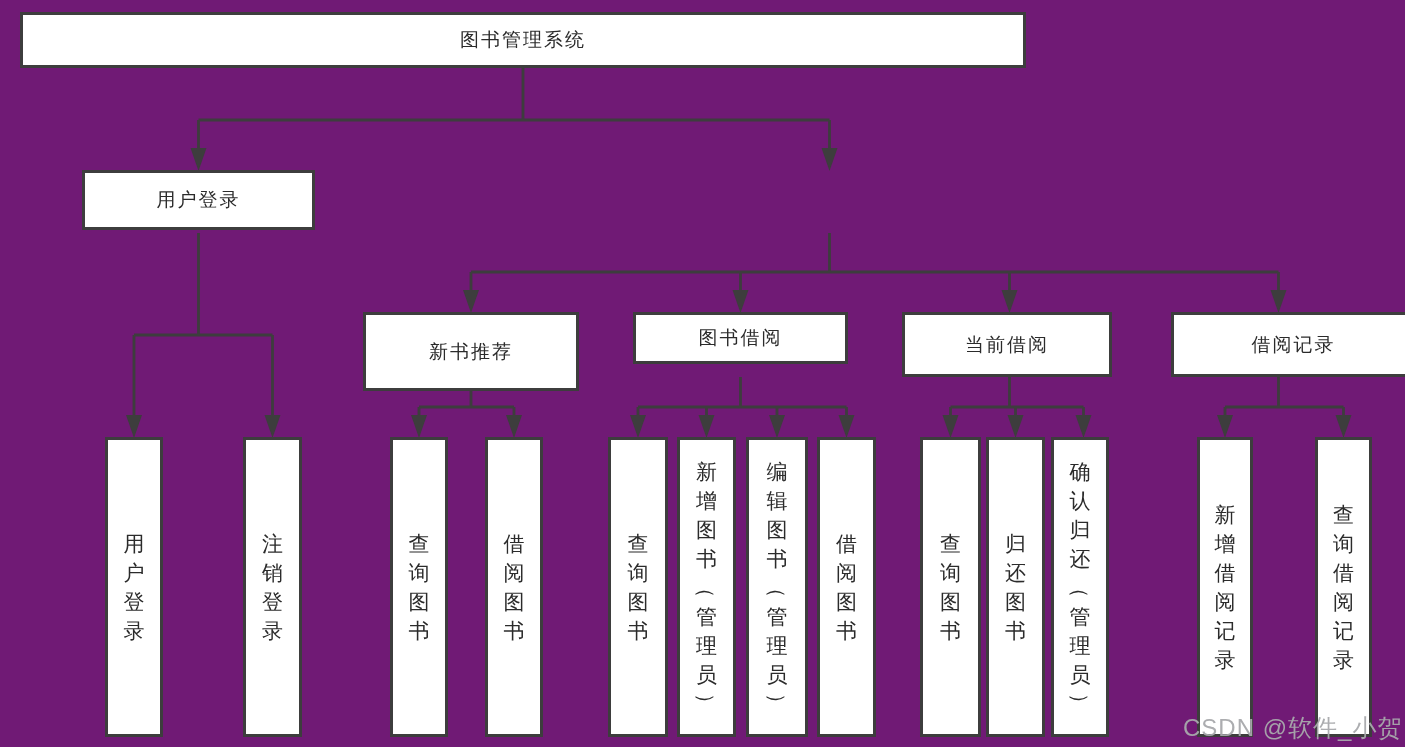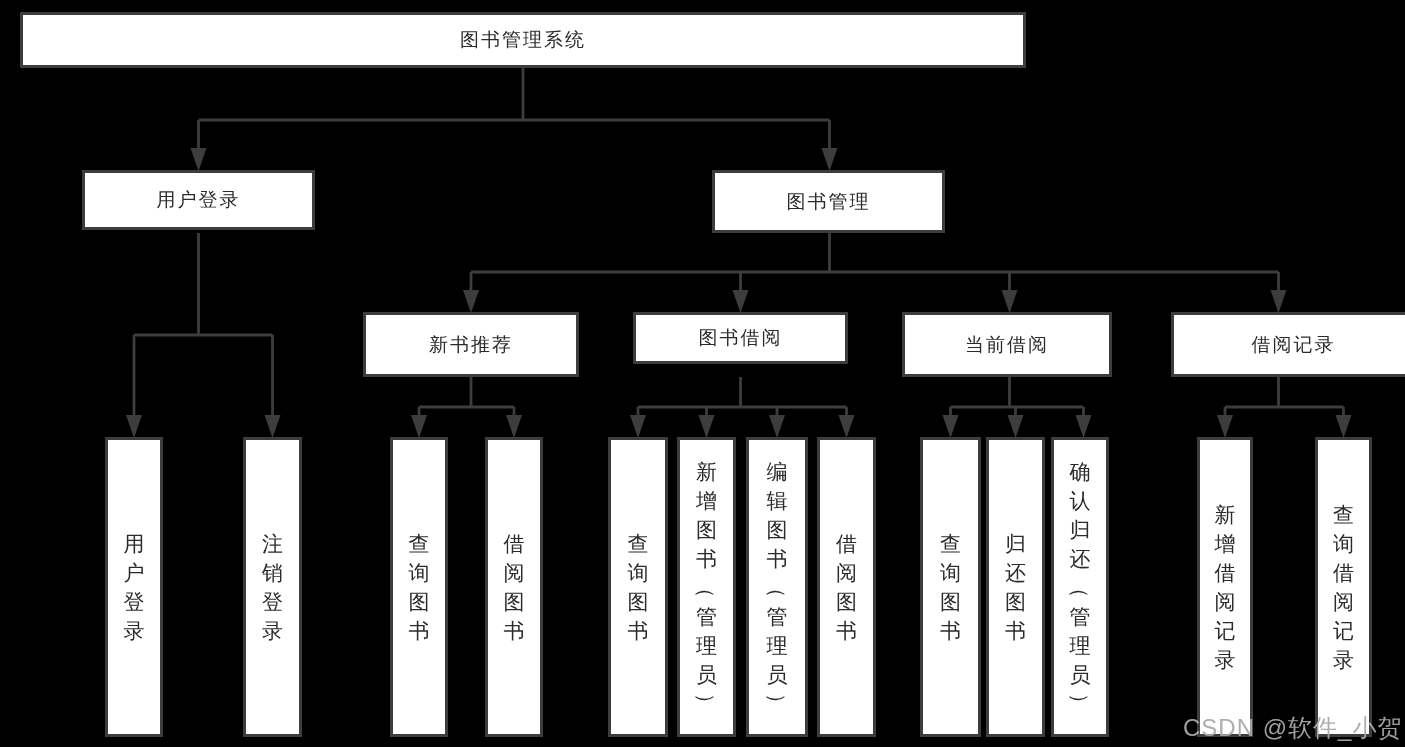--- a/index.html
+++ b/index.html
@@ -1,20 +1,20 @@
 <!DOCTYPE html>
 <html><head>
 <meta charset="utf-8">
 <style>
   html, body { margin: 0; padding: 0; background: #ffffff; }
   .stage {
     position: relative;
     width: 1405px;
     height: 747px;
-    background: #000000;
+    background: #701a75;
     overflow: hidden;
     font-family: "Liberation Sans", sans-serif;
   }
   svg.connectors {
     position: absolute;
     left: 0; top: 0;
     width: 1405px; height: 747px;
     z-index: 1;
   }
   .node {
@@ -97,23 +97,22 @@
       <polygon points="1007.5,415 1023.5,415 1015.5,438"></polygon>
       <polygon points="1075.5,415 1091.5,415 1083.5,438"></polygon>
       <polygon points="1217,415 1233,415 1225,438"></polygon>
       <polygon points="1335.5,415 1351.5,415 1343.5,438"></polygon>
     </g>
   </svg>
 
   <div class="node" style="left:20px; top:12px; width:1006px; height:56px;">图书管理系统</div>
 
   <div class="node" style="left:82px; top:170px; width:233px; height:60px;">用户登录</div>
-  <div class="node" style="left:712px; top:170px; width:233px; height:63px;">图书管理</div>
-
-  <div class="node" style="left:363px; top:312px; width:216px; height:65px;text-align:right;">新书推荐</div>
+
+  <div class="node" style="left:363px; top:312px; width:216px; height:79px;text-align:right;">新书推荐</div>
   <div class="node" style="left:633px; top:312px; width:215px; height:52px;">图书借阅</div>
   <div class="node" style="left:902px; top:312px; width:210px; height:65px;">当前借阅</div>
   <div class="node" style="left:1171px; top:312px; width:245px; height:65px;">借阅记录</div>
 
   <div class="node v" style="left:105px; top:437px; width:58px; height:300px;">
       <span>用</span>
       <span>户</span>
       <span>登</span>
       <span>录</span>
     </div>

